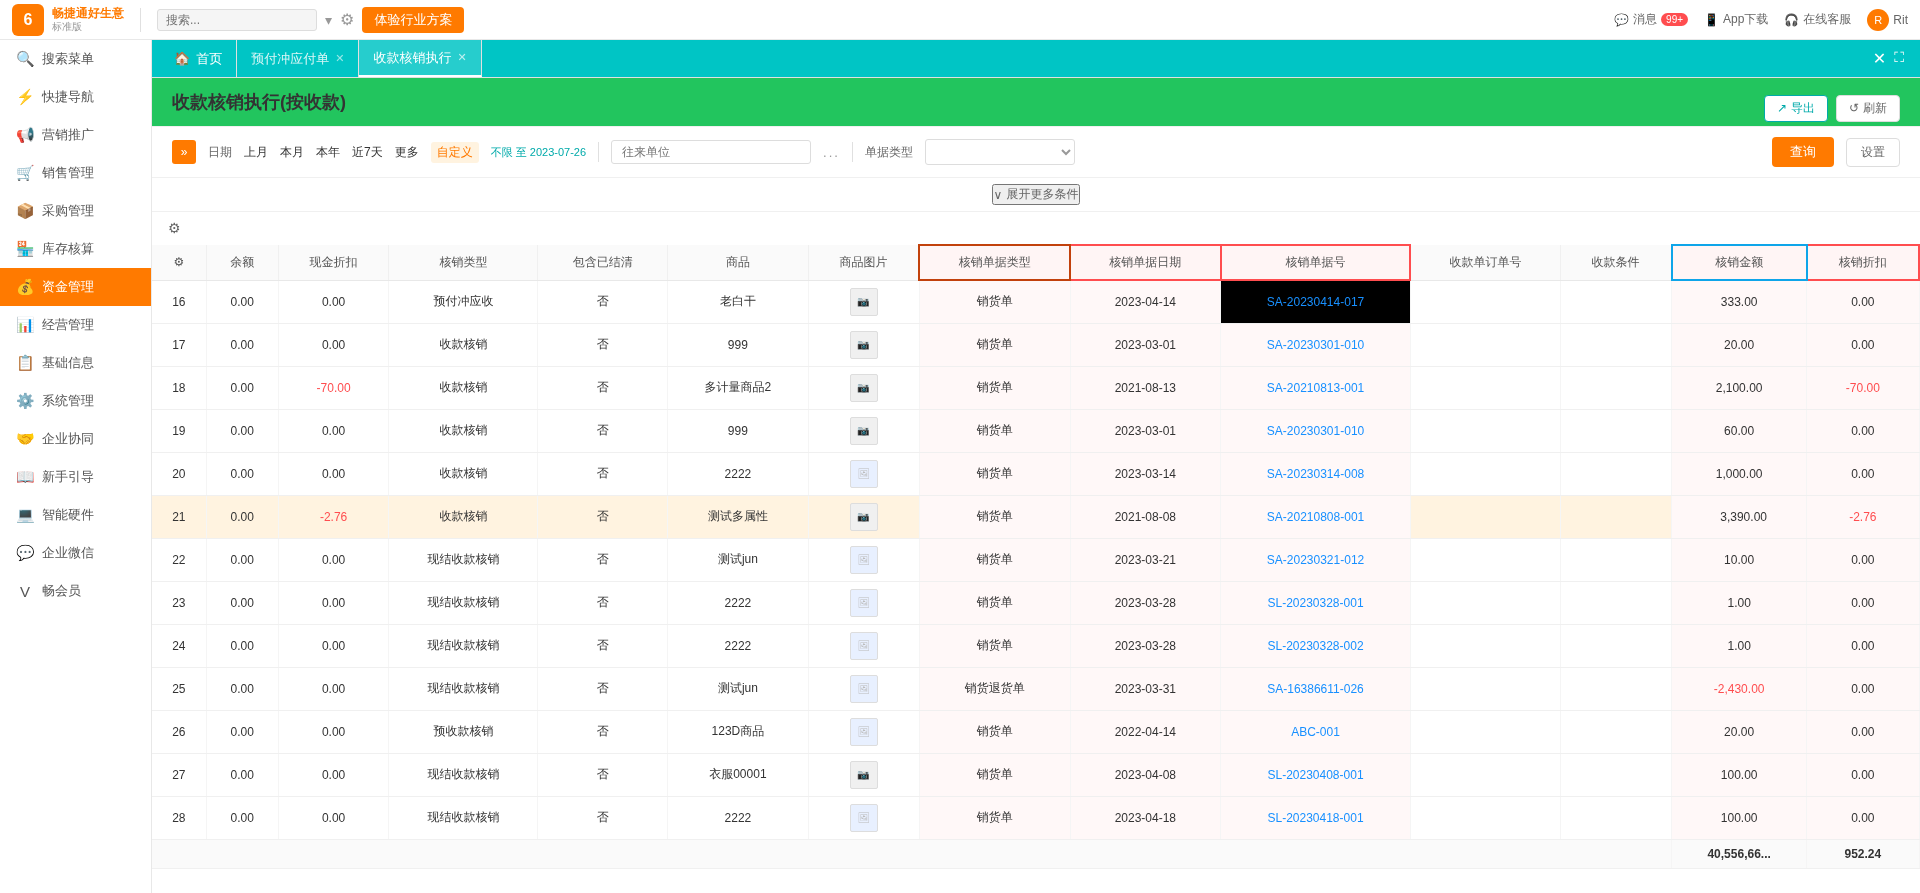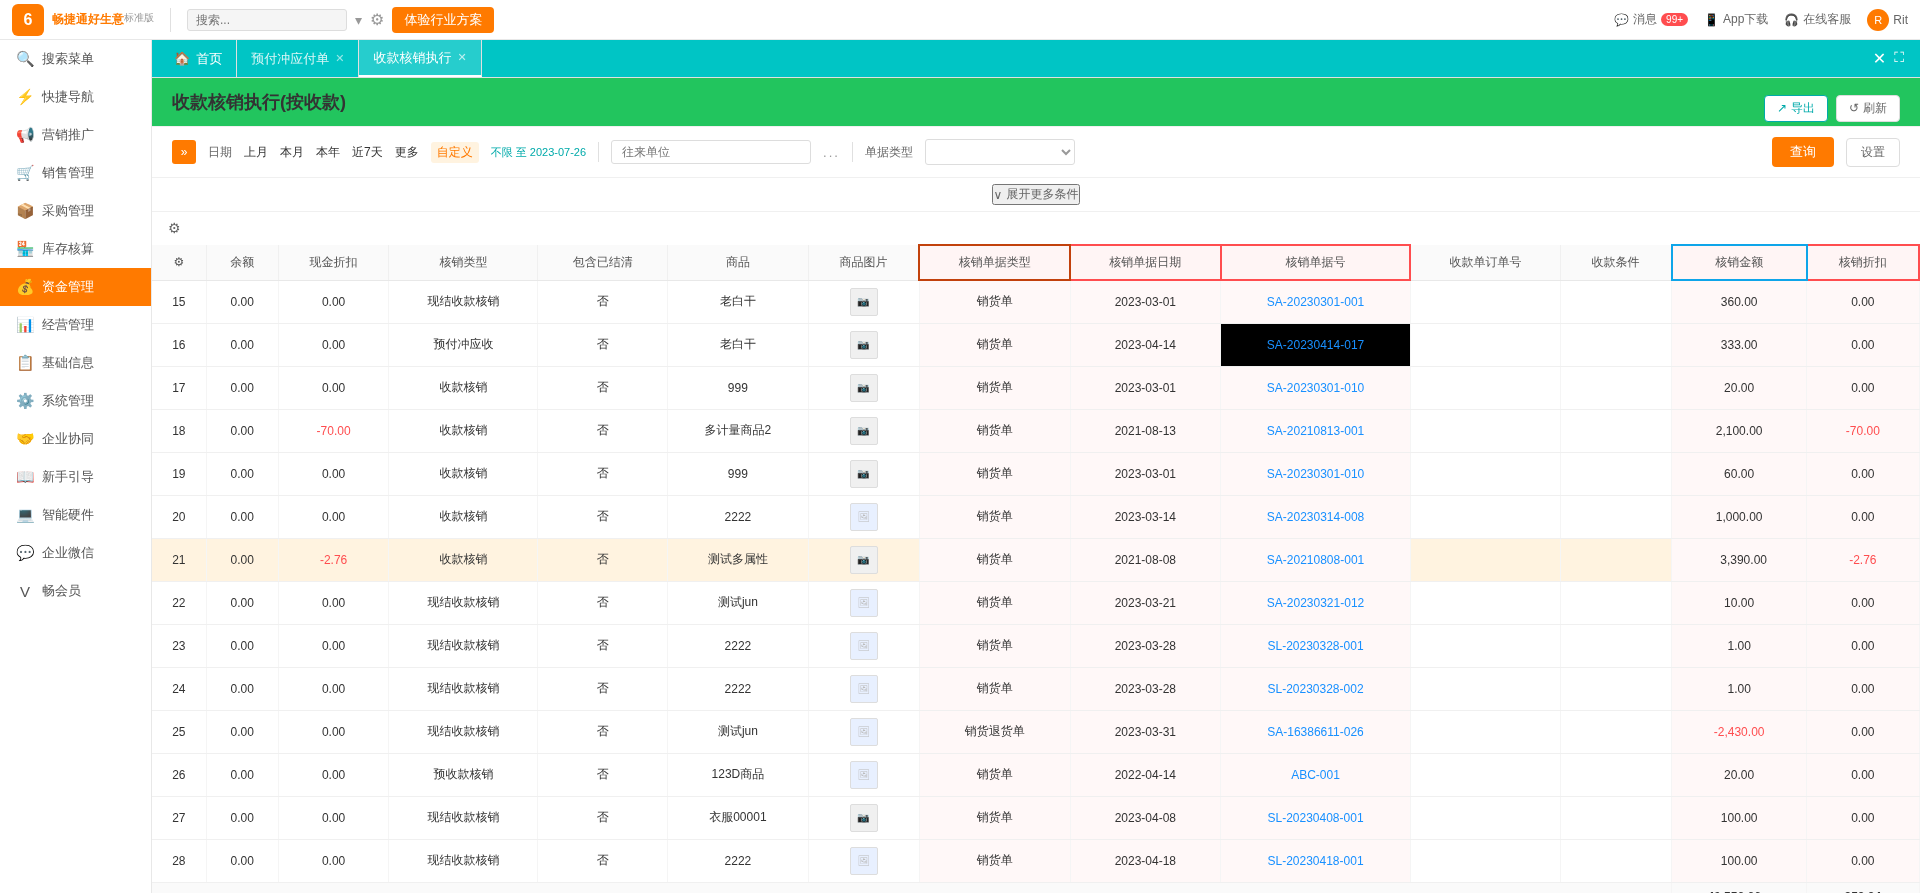--- a/index.html
+++ b/index.html
@@ -267,21 +267,21 @@
       align-items: center;
       justify-content: space-between;
     }
   </style>
 </head>
 <body>
 
 <div class="top-bar">
   <div class="top-bar-left">
     <div class="logo-icon">6</div>
-    <div style="display:flex;flex-direction:row;line-height:1.2;justify-content:center;">
+    <div style="display:flex;flex-direction:column;line-height:1.2;justify-content:center;">
       <span style="font-size:12px;font-weight:bold;color:#ff7a00;">畅捷通好生意</span>
       <span style="font-size:10px;color:#999;">标准版</span>
     </div>
     <div style="width:1px;height:24px;background:#e0e0e0;margin:0 8px;"></div>
     <input class="top-bar-search" type="text" placeholder="搜索..." style="">
     <span style="font-size:14px;color:#999;cursor:pointer;">▾</span>
     <span style="font-size:16px;color:#999;cursor:pointer;">⚙</span>
     <button class="top-bar-btn">体验行业方案</button>
   </div>
   <div class="top-bar-right">
@@ -459,36 +459,20 @@
             <th style="border:2px solid #c2410c;background:#fff5f5;">核销单据类型</th>
             <th style="border:2px solid #ff4d4f;background:#fff5f5;">核销单据日期</th>
             <th style="border:2px solid #ff4d4f;background:#fff5f5;">核销单据号</th>
             <th>收款单订单号</th>
             <th>收款条件</th>
             <th style="border:2px solid #0ea5e9;background:#fff5f5;">核销金额</th>
             <th style="border:2px solid #ff4d4f;background:#fff5f5;">核销折扣</th>
           </tr>
         </thead>
         <tbody id="table-body">
-        <tr>
-    <td>15</td>
-    <td>0.00</td>
-    <td style="">0.00</td>
-    <td>现结收款核销</td>
-    <td>否</td>
-    <td>老白干</td>
-    <td style="text-align:center;"><div class="img-placeholder">📷</div></td>
-    <td style="background:#fff8f8;">销货单</td>
-    <td style="background:#fff8f8;">2023-03-01</td>
-    <td style="background:#fff8f8;"><a class="link-text">SA-20230301-001</a></td>
-    <td></td>
-    <td></td>
-    <td style="background:#fff8f8;">360.00</td>
-    <td style="background:#fff8f8;">0.00</td>
-  </tr>
             <tr>
     <td>16</td>
     <td>0.00</td>
     <td style="">0.00</td>
     <td>预付冲应收</td>
     <td>否</td>
     <td>老白干</td>
     <td style="text-align:center;"><div class="img-placeholder">📷</div></td>
     <td style="background:#fff8f8;">销货单</td>
     <td style="background:#fff8f8;">2023-04-14</td>

